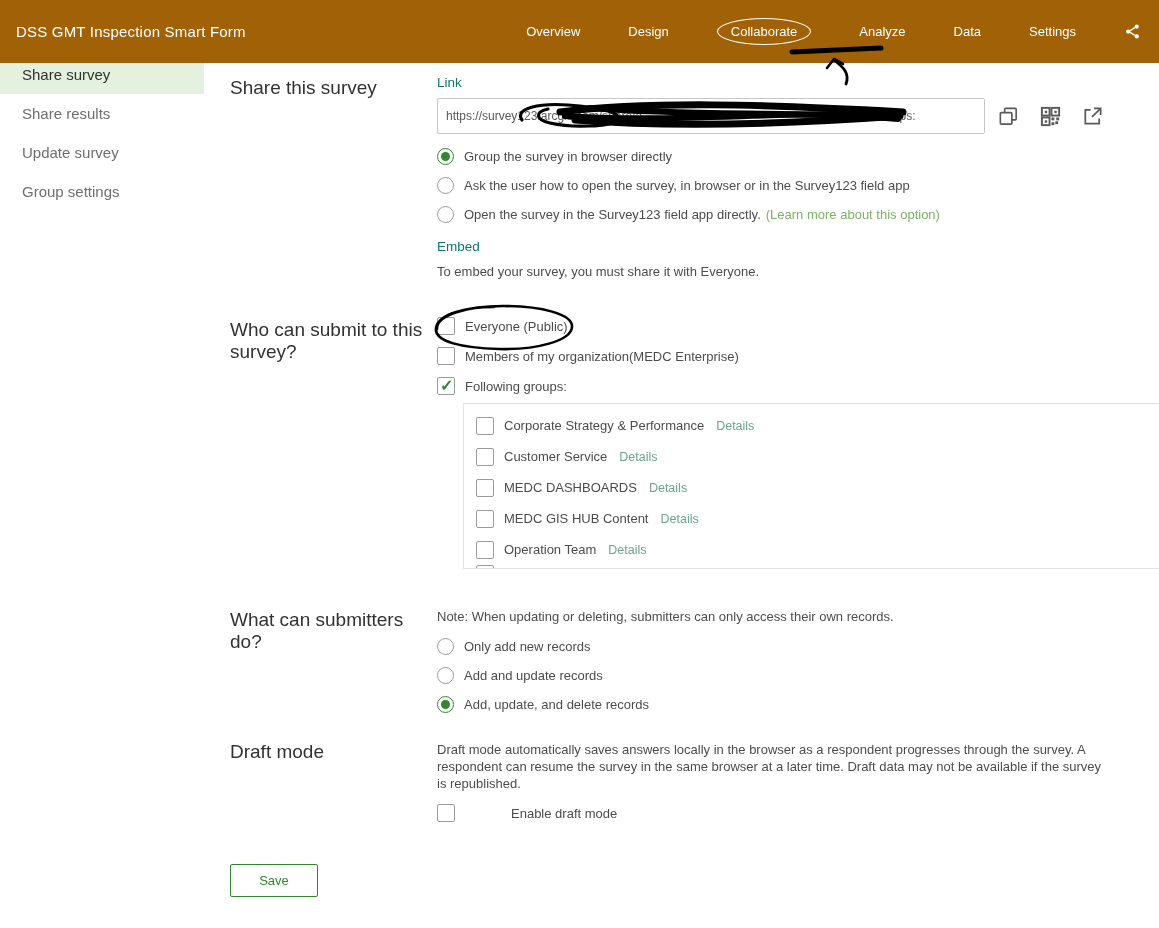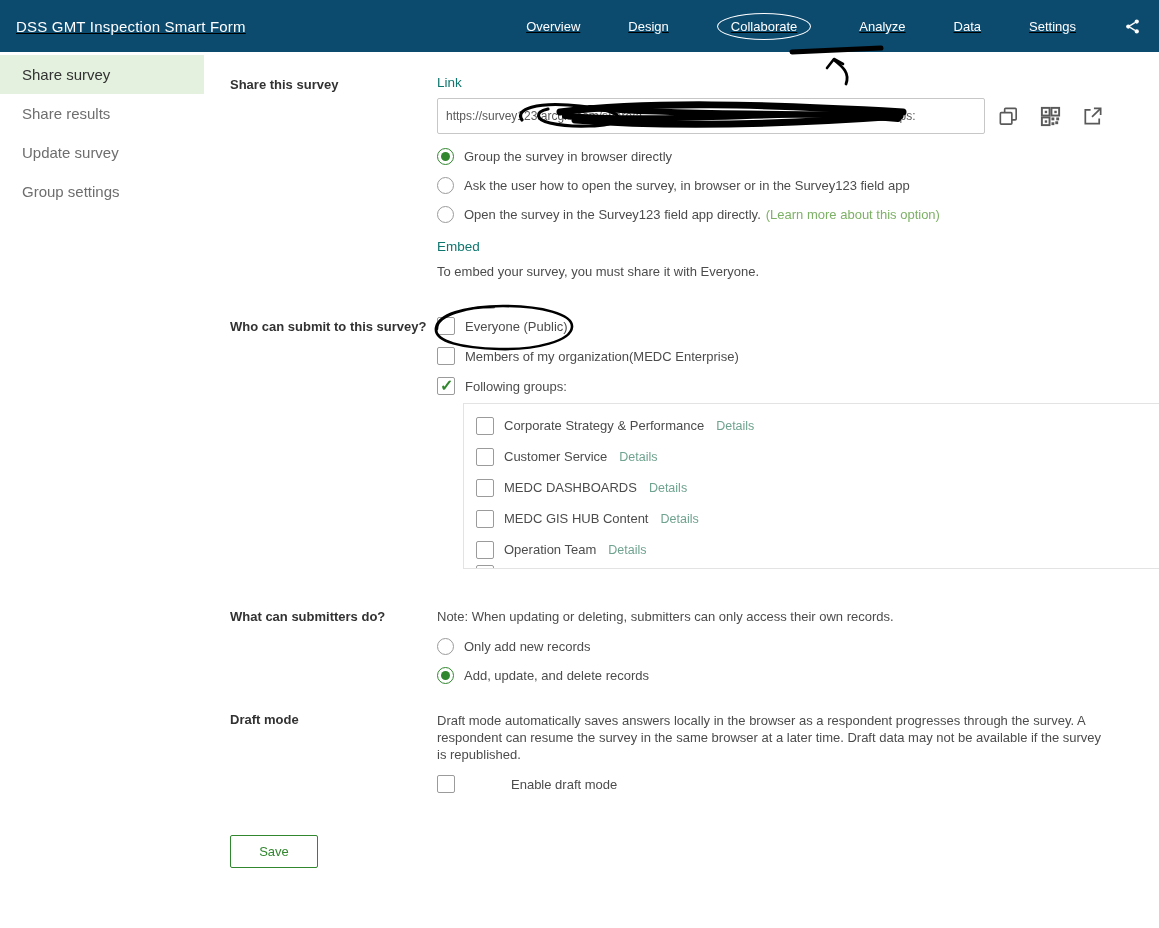--- a/index.html
+++ b/index.html
@@ -6,26 +6,25 @@
   html, body {
     margin: 0; padding: 0;
     width: 1159px; height: 928px;
     overflow: hidden;
     background: #fff;
     font-family: "Liberation Sans", sans-serif;
     position: relative;
   }
   
   .topbar {
-    position: absolute; top: 0; left: 0; right: 0; height: 52px;
-    background: #0c4a6e;
+    position: absolute; top: 0; left: 0; right: 0; height: 63px;
+    background: #a16207;
     display: flex; align-items: center; justify-content: space-between;
     padding: 0 18px 0 16px;
     z-index: 5;
-    text-decoration: underline;
   }
   .app-title { color: #fff; font-size: 15px; letter-spacing: .2px; }
   .topnav { display: flex; align-items: center; gap: 48px; }
   .nav-item { color: #fff; font-size: 13px; cursor: pointer; text-decoration: none; white-space: nowrap; }
   .nav-item.collaborate {
     border: 1.6px solid #fff; border-radius: 50%;
     padding: 5px 13px;
   }
   .share-glyph { display: flex; align-items: center; cursor: pointer; }
   
@@ -38,21 +37,21 @@
   
   .content {
     position: absolute; top: 55px; left: 204px; right: 0; bottom: 0;
     background: #fff; padding: 20px 10px 0 26px; overflow: hidden;
   }
   .row { display: flex; }
   .section-gap { margin-top: 38px; }
   .section-gap-sm { margin-top: 26px; }
   .label-col {
     flex: 0 0 207px; width: 207px;
-    font-size: 13px; font-weight: 700; color: #323232; padding-top: 2px;
+    font-size: 19px; font-weight: 400; color: #323232; padding-top: 2px;
   }
   .field-col { flex: 1; max-width: 700px; }
   .bold-label { font-weight: 400; font-size: 13.5px; color: #0f766e; }
   .link-label { margin-bottom: 8px; }
   .link-row { display: flex; align-items: center; }
   .url-input {
     width: 548px; height: 36px;
     border: 1px solid #c7c7c7; border-radius: 2px;
     display: flex; align-items: center; padding: 0 8px;
     font-size: 12px; color: #595959; white-space: nowrap; overflow: hidden;
@@ -267,20 +266,24 @@
   <section class="row section-gap">
     <div class="label-col">What can submitters do?</div>
     <div class="field-col">
       <div class="note-text">Note: When updating or deleting, submitters can only access their own records.</div>
       <div class="radio-group">
         <div class="opt-row">
           <span class="radio"></span>
           <span>Only add new records</span>
         </div>
         <div class="opt-row">
+          <span class="radio"></span>
+          <span>Add and update records</span>
+        </div>
+        <div class="opt-row">
           <span class="radio selected"></span>
           <span>Add, update, and delete records</span>
         </div>
       </div>
     </div>
   </section>
 
   
   <section class="row section-gap-sm">
     <div class="label-col">Draft mode</div>

